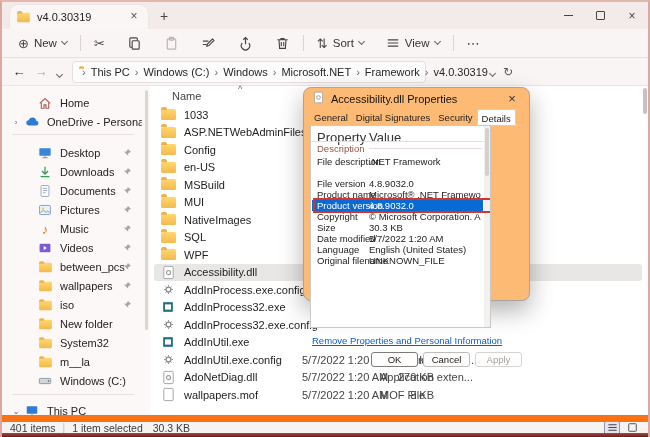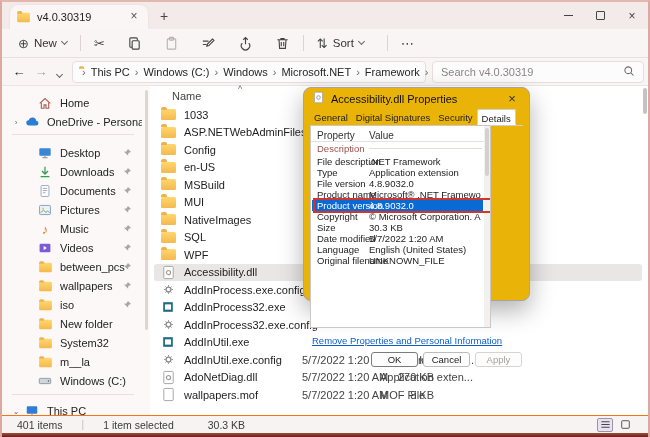--- a/index.html
+++ b/index.html
@@ -83,56 +83,56 @@
   .list-scroll { position:absolute; right:1px; top:2px; width:4px; height:26px; background:#c9c1bf; border-radius:2px; }
 
   
   .fold { width:15px; height:11px; background:linear-gradient(#ffd76e,#f3b94e); border-radius:1.5px;
           position:relative; display:inline-block; }
   .fold::before { content:""; position:absolute; top:-2.5px; left:0; width:6px; height:3px;
                   background:#edb24e; border-radius:2px 2px 0 0; }
   .fold.sm { transform:scale(.85); }
 
   
-  .dialog { position:absolute; left:301px; top:85px; width:227px; height:214px; background:#eab308;
+  .dialog { position:absolute; left:301px; top:85px; width:227px; height:214px; background:#fdba74;
             border:1px solid #a8a3a1; border-radius:8px; box-shadow:0 10px 24px rgba(0,0,0,.3); z-index:40; }
   .dlg-title { position:absolute; left:0; right:0; top:0; height:21px; display:flex; align-items:center;
                padding:0 8px; gap:6px; }
   .dlg-title-text { font-size:11px; color:#111; flex:1; white-space:nowrap; overflow:hidden; }
   .dlg-close { font-size:13px; color:#333; width:18px; text-align:center; }
   .dlg-tabs { position:absolute; left:6px; right:6px; top:22px; height:16px; display:flex;
               border-bottom:1px solid #d2cecd; }
   .dtab { font-size:9.5px; color:#222; padding:2px 4px 0; white-space:nowrap; }
   .dtab.active { background:#fff; border:1px solid #d2cecd; border-bottom:1px solid #fff;
                  border-radius:2px 2px 0 0; margin-bottom:-1px; position:relative; top:-1px; padding-top:3px; }
   .sheet { position:absolute; left:6px; top:37px; width:181px; height:203px; background:#fff;
            border:1px solid #cbc7c5; overflow:hidden; }
   .sheet-scroll { position:absolute; right:0; top:0; bottom:0; width:6px; background:#f3f1f0; }
   .sheet-thumb { position:absolute; right:1px; top:2px; width:4px; height:48px; background:#d4d0ce; border-radius:2px; }
-  .ph { position:absolute; top:4px; font-size:10px; color:#333; }
+  .ph { position:absolute; top:4px; font-size:13px; color:#333; }
   .ph.p1 { left:6px; } .ph.p2 { left:58px; }
   .sheet-hline { position:absolute; left:0; right:6px; top:15px; height:1px; background:#e4e1e0; }
   .grp { position:absolute; left:6px; top:17px; right:8px; font-size:9.5px; color:#9a5146; display:flex; align-items:center; gap:4px; }
   .grp::after { content:""; flex:1; height:1px; background:#e6dbd8; }
   .prow { position:absolute; left:1px; right:7px; height:11px; font-size:9.5px; color:#222; }
   .prow .pl { position:absolute; left:5px; top:0; white-space:nowrap; }
   .prow .pv { position:absolute; left:57px; top:0; right:2px; white-space:nowrap; overflow:hidden; }
   .prow.hl { background:#0a6ad4; color:#fff; }
   .annot { position:absolute; left:2px; width:189px; height:15px; border:2px solid #d2352b; z-index:60; pointer-events:none; }
   .dlg-link { position:absolute; left:8px; top:247px; font-size:9.5px; color:#0b5fcc; text-decoration:underline; }
   .dlg-btns { position:absolute; right:7px; top:264px; display:flex; gap:5px; }
   .dbtn { width:47px; height:15px; font-size:9.5px; color:#1a1a1a; background:#fdfdfd;
           border:1px solid #bfbbb9; border-radius:3px; text-align:center; line-height:13px; }
   .dbtn.default { border-color:#7e7a78; }
   .dbtn.disabled { color:#a5a09e; border-color:#d7d3d1; }
 
   
   .statusbar { position:absolute; left:0; right:0; bottom:4px; height:18px; background:#f7f3f2;
-               border-top:1px solid #f97316; display:flex; align-items:center; padding:0 15px;
-               font-size:10.5px; color:#3c3c3c; z-index:80;gap:12px; }
+               border-top:7px solid #f97316; display:flex; align-items:center; padding:0 8px;
+               font-size:10.5px; color:#3c3c3c; z-index:80; }
   .st-sep { color:#c4bcba; margin:0 7px; font-size:10px; }
   .st-right { margin-left:auto; display:flex; gap:4px; align-items:center; }
   .vt { width:16px; height:14px; border:1px solid transparent; border-radius:2px;
         display:flex; align-items:center; justify-content:center; }
   .vt.active { background:#e7e3f0; border-color:#9b94a8; }
 </style>
 </head>
 <body>
 
 <div class="screen">
@@ -209,20 +209,29 @@
           </svg>
         </span>
     </div>
     <div class="tsep"></div>
     <div class="tbtn">
       <span class="glyph-ico">⇅</span>
       <span>Sort</span>
       <span class="chev"></span>
     </div>
     <div class="gap"></div>
+    <div class="tbtn">
+      <span>
+          <svg width="14" height="14" viewBox="0 0 16 16" stroke="#454545" stroke-width="1.3">
+            <path d="M2 4.5h12M2 8h12M2 11.5h12"></path>
+          </svg>
+        </span>
+      <span>View</span>
+      <span class="chev"></span>
+    </div>
     <div class="tsep"></div>
     <div class="tbtn">
       <span class="glyph-ico">⋯</span>
     </div>
   </div>
 
   <div class="addressbar">
     <span class="nav-ico" style="margin-left:6px">←</span>
     <span class="nav-ico disabled">→</span>
     <span class="nav-chev"><span class="chev"></span></span>
@@ -239,27 +248,20 @@
       <span class="crumb">Microsoft.NET</span>
       <span class="crumb-sep">›</span>
       <span class="crumb">Framework</span>
       <span class="crumb-sep">›</span>
       <span class="crumb">v4.0.30319</span>
       <span class="crumb-tail">
         <span><span class="chev"></span></span>
         <span style="font-size:12px">↻</span>
       </span>
     </div>
-    <div class="searchbox">
-      <input placeholder="Search v4.0.30319" style="">
-      <span><svg width="12" height="12" viewBox="0 0 16 16" fill="none" stroke="#6d6866" stroke-width="1.4">
-            <circle cx="7" cy="7" r="4.5"></circle>
-            <path d="M10.5 10.5L14 14"></path>
-          </svg></span>
-    </div>
   </div>
 
   <div class="main">
 
     <div class="sidebar">
       <div class="si lv0" style="top:8px">
         <span class="ic">
             <svg width="14" height="14" viewBox="0 0 16 16" fill="none" stroke="#b05e52" stroke-width="1.3">
               <path d="M2 8.5L8 3l6 5.5"></path>
               <path d="M3.8 7.3V14h3.1v-3.8h2.2V14h3.1V7.3"></path>
@@ -572,24 +574,20 @@
       <span class="dtab active">Details</span>
     </div>
     <div class="sheet">
       <span class="ph p1">Property</span>
       <span class="ph p2">Value</span>
       <div class="sheet-hline"></div>
       <div class="grp">Description</div>
       <div class="prow" style="top:30px">
           <span class="pl">File description</span>
           <span class="pv">.NET Framework</span>
-        </div>
-      <div class="prow" style="top:41px">
-          <span class="pl">Type</span>
-          <span class="pv">Application extension</span>
         </div>
       <div class="prow" style="top:52px">
           <span class="pl">File version</span>
           <span class="pv">4.8.9032.0</span>
         </div>
       <div class="prow" style="top:63px">
           <span class="pl">Product name</span>
           <span class="pv">Microsoft® .NET Framework</span>
         </div>
       <div class="prow hl" style="top:74px">

